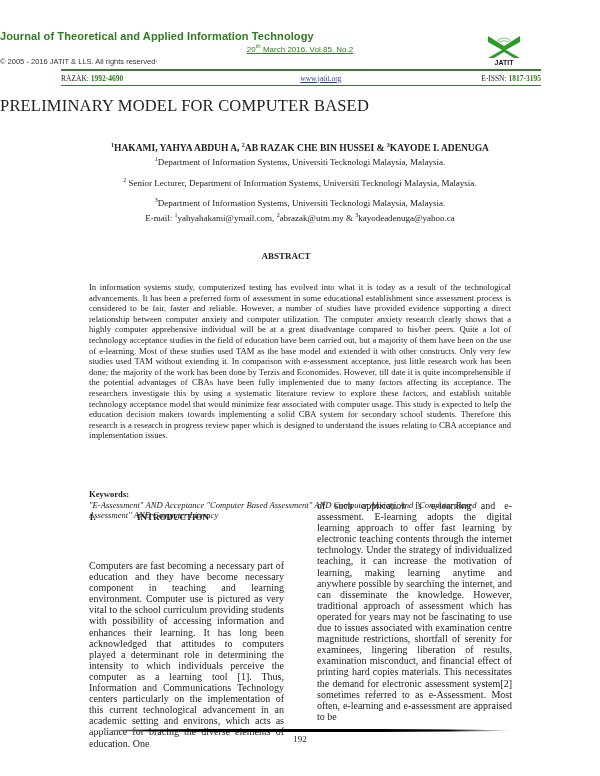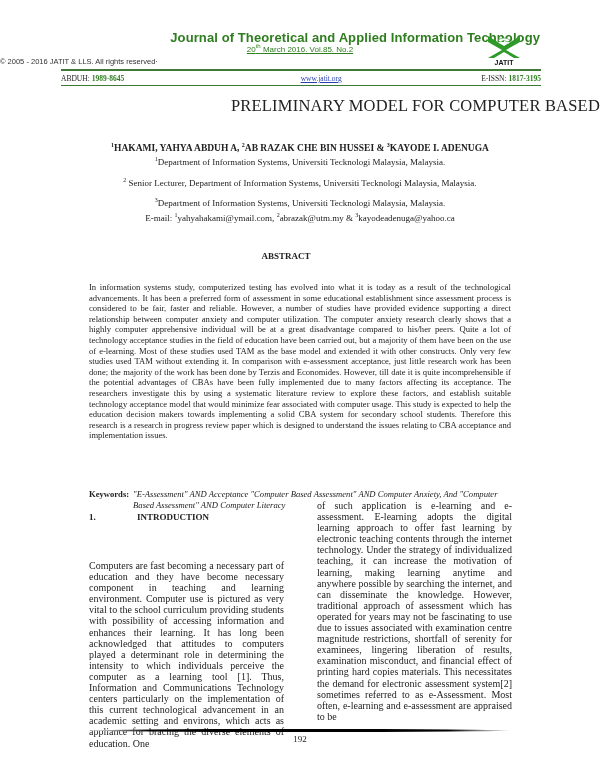--- a/index.html
+++ b/index.html
@@ -1,36 +1,36 @@
 <!DOCTYPE html>
 <html><head>
 <meta charset="utf-8">
 <style>
   html, body { margin:0; padding:0; background:#ffffff; }
   body { width:600px; height:776px; position:relative; overflow:hidden; font-family:"Liberation Serif", serif; color:#222; }
   .abs { position:absolute; }
-  .journal-title { left:0; width:540px; top:30px; text-align:right; font-family:"Liberation Sans", sans-serif; font-weight:bold; font-size:13px; color:#2e7d1e; letter-spacing:0.1px; }
+  .journal-title { left:0; width:540px; top:30px; text-align:left; font-family:"Liberation Sans", sans-serif; font-weight:bold; font-size:11px; color:#2e7d1e; letter-spacing:0.1px; }
   .issue { left:0; width:600px; top:45px; text-align:center; font-family:"Liberation Sans", sans-serif; font-size:8px; color:#2e7d1e; text-decoration:underline; }
   .copyright { left:0; width:600px; top:57px; text-align:left; font-family:"Liberation Sans", sans-serif; font-size:7.5px; color:#333; }
   .logo { left:484px; top:34px; width:40px; height:32px; }
   .rule-top { left:61px; top:69px; width:480px; height:2px; background:#3d7a35; }
   .rule-issn { left:61px; top:85px; width:480px; height:1px; background:#3d7a35; }
   .issn-row { left:61px; top:74px; width:480px; font-size:7.5px; display:flex; justify-content:space-between; }
   .issn-row .num { color:#2e7d1e; font-weight:bold; }
   .issn-row .url { color:#2b3fae; text-decoration:underline;margin-left:37px; }
-  .title { left:0; width:600px; top:96px; text-align:right; font-size:16.5px; line-height:19px; color:#222; letter-spacing:0.2px; }
+  .title { left:0; width:600px; top:96px; text-align:left; font-size:16.5px; line-height:19px; color:#222; letter-spacing:0.2px; }
   .authors { left:0; width:600px; top:143px; text-align:center; font-size:9.5px; font-weight:bold; color:#222; }
   .affil { left:0; width:600px; text-align:center; font-size:9px; color:#222; }
   sup { font-size:6px; vertical-align:super; line-height:0; }
   .abstract-h { left:0; width:572px; top:251px; text-align:center; font-size:9px; font-weight:bold; }
   .abstract { left:89px; width:422px; top:282px; font-size:8.6px; line-height:10.6px; text-align:justify; }
   .keywords { left:89px; width:422px; top:489px; font-size:8.6px; line-height:10.6px; }
   .keywords .kl { font-weight:bold; font-style:normal; }
   .keywords .kv { font-style:italic; }
-  .kw-row { display:flex; }
+  .kw-row { display:flex;flex-direction:column; }
   .kw-row .kl { flex:0 0 auto; margin-right:4px; }
   .sec-h { left:89px; top:512px; font-size:9px; font-weight:bold; }
   .sec-h .n { display:inline-block; width:48px; }
   .col { font-size:10px; line-height:11.1px; text-align:justify; width:195px; }
   .col-left { left:89px; top:532px;margin-top:28px; }
   .col-right { left:317px; top:500px; }
   .footer-rule { left:87px; top:729px; width:425px; height:3px; background:linear-gradient(to right, #fff 0%, #000 15%, #000 85%, #fff 100%); border-radius:50%; }
   .page-num { left:0; width:600px; top:734px; text-align:center; font-size:9px; }
 </style>
 </head>
@@ -44,21 +44,21 @@
   <svg width="40" height="32" viewBox="0 0 40 32">
     <polygon points="4,2 20,12 36,2 36,8 22,16 36,24 30,24 20,18 10,24 4,24 18,16 4,8" fill="#2e9a2a"></polygon>
     <path d="M14,6 Q20,2 26,6 L24,8 Q20,5 16,8 Z" fill="#ffffff" stroke="#2e9a2a" stroke-width="0.6"></path>
     <line x1="15" y1="9" x2="25" y2="9" stroke="#ffffff" stroke-width="0.7"></line>
     <text x="20" y="31" font-family="Liberation Sans, sans-serif" font-size="7" font-weight="bold" text-anchor="middle" fill="#111">JATIT</text>
   </svg>
 </div>
 
 <div class="abs rule-top"></div>
 <div class="abs issn-row">
-  <span><span>ABDUH: </span><span class="num">1989-8645</span></span>
+  <span><span>RAZAK: </span><span class="num">1992-4690</span></span>
   <span class="url">www.jatit.org</span>
   <span><span>E-ISSN: </span><span class="num">1817-3195</span></span>
 </div>
 <div class="abs rule-issn"></div>
 
 <div class="abs title">
   <div>PRELIMINARY MODEL FOR COMPUTER BASED</div>
 </div>
 
 <div class="abs authors">

